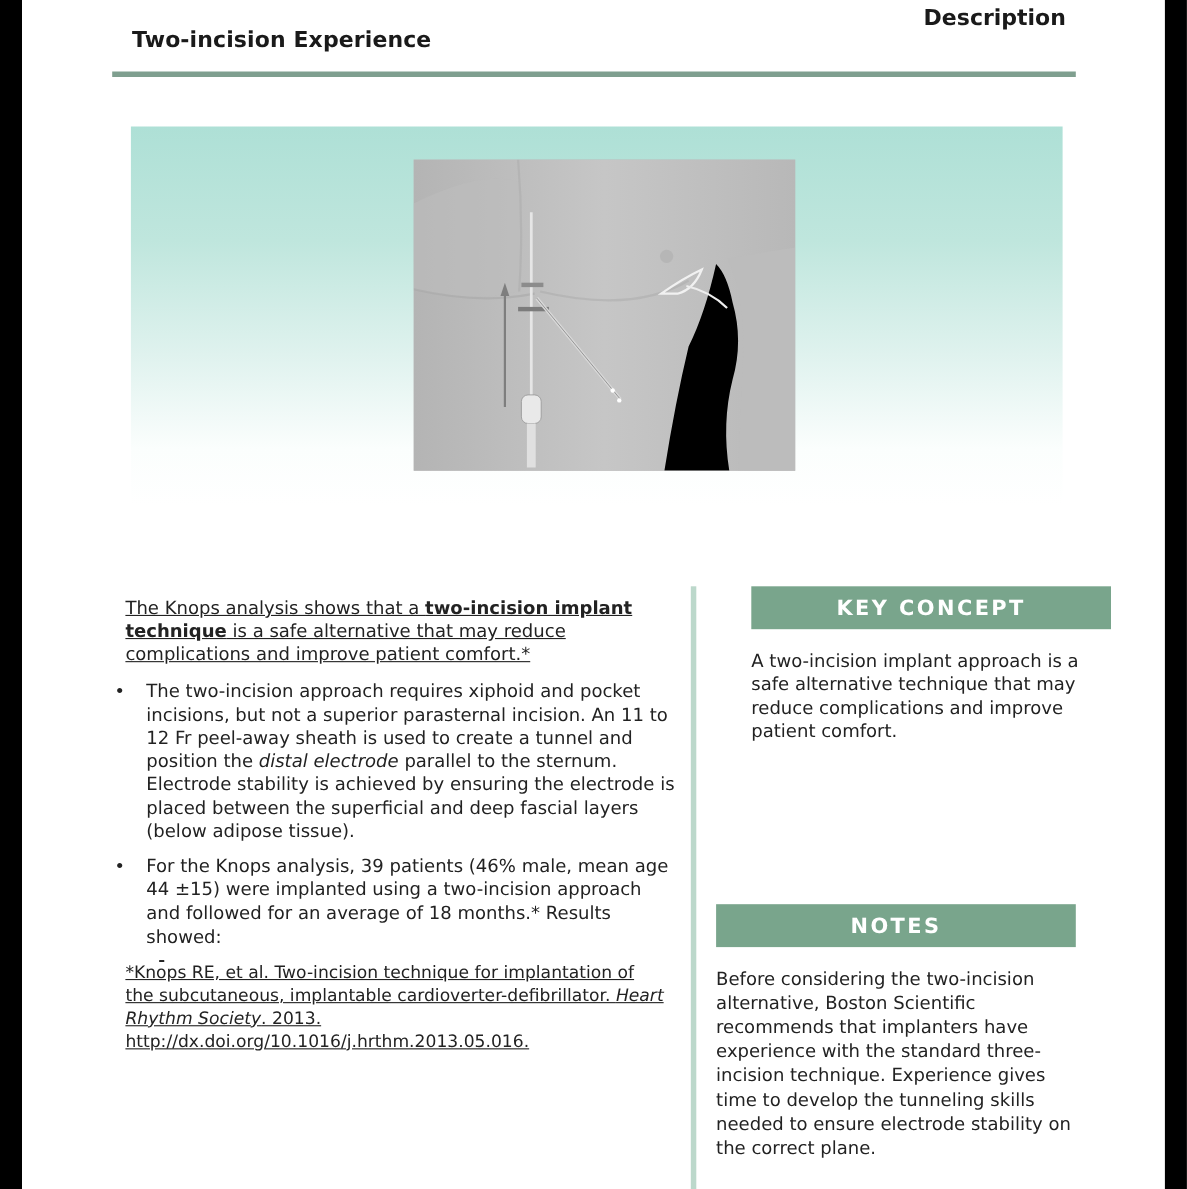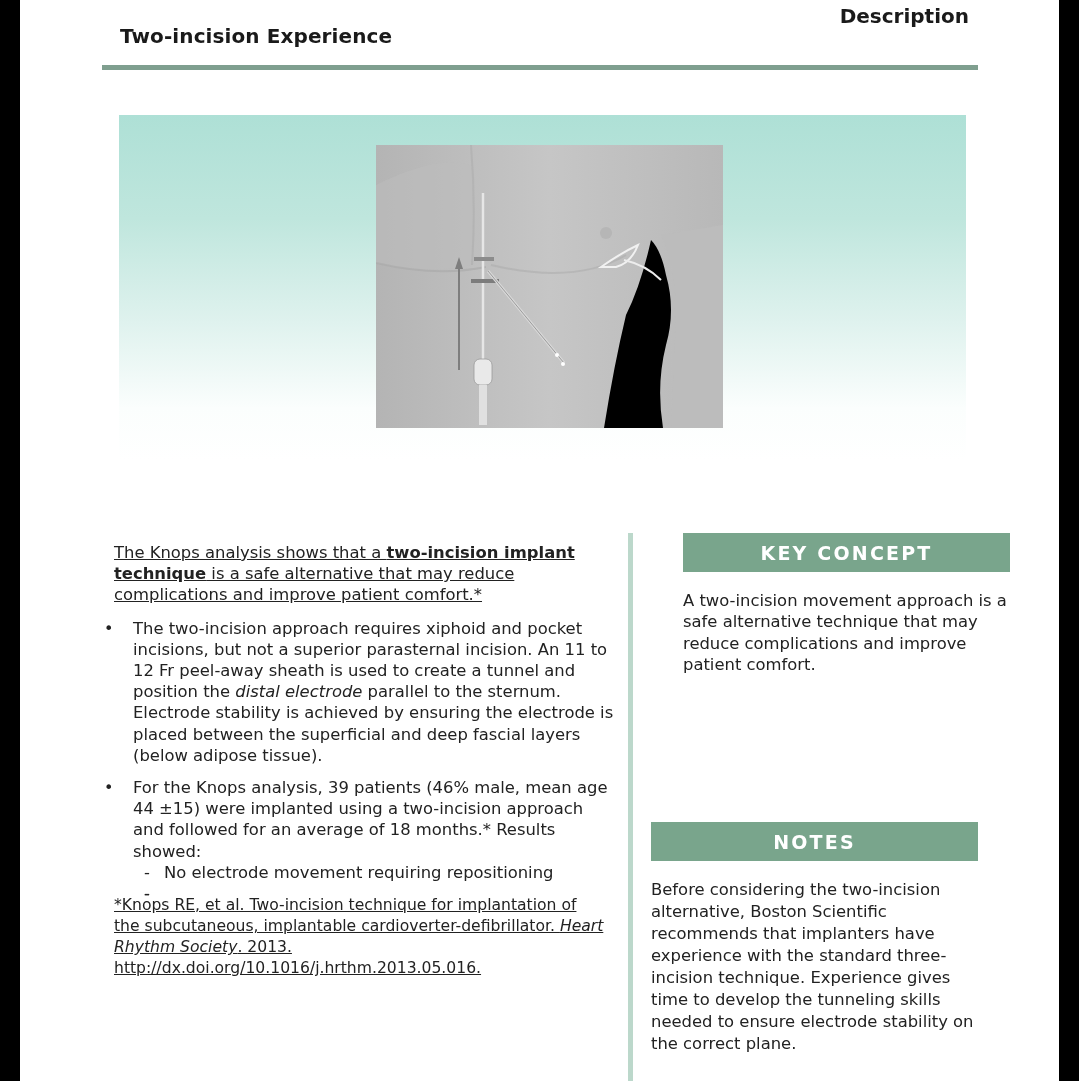--- a/index.html
+++ b/index.html
@@ -130,35 +130,35 @@
 
     <ul class="bullets">
       <li>
         <span class="dot">•</span>
         <span>The two-incision approach requires xiphoid and pocket incisions, but not a superior parasternal incision. An 11 to 12 Fr peel-away sheath is used to create a tunnel and position the </span><i>distal electrode</i><span> parallel to the sternum.  Electrode stability is achieved by ensuring the electrode is placed between the superficial and deep fascial layers (below adipose tissue).</span>
       </li>
       <li>
         <span class="dot">•</span>
         <span>For the Knops analysis, 39 patients (46% male, mean age 44 ±15) were implanted using a two-incision approach and followed for an average of 18 months.*  Results showed:</span>
         <ul class="sub-list">
-          <li><span class="dash">-</span><span>No electrode movement requiring repositioning</span></li>
+          <li><span class="dash">-</span></li>
           <li><span class="dash">-</span></li>
           <li><span class="dash">-</span></li>
         </ul>
       </li>
     </ul>
 
     <p class="footnote"><span>*Knops RE, et al.  Two-incision technique for implantation of the subcutaneous, implantable cardioverter-defibrillator. </span><i>Heart Rhythm Society</i><span>. 2013. http://dx.doi.org/10.1016/j.hrthm.2013.05.016.</span></p>
   </div>
 
   <div class="divider"></div>
 
   <div class="col-right">
     <div class="box-header">KEY CONCEPT</div>
-    <div class="box-body">A two-incision movement approach is a safe alternative technique that may reduce complications and improve patient comfort.</div>
+    <div class="box-body">A two-incision implant approach is a safe alternative technique that may reduce complications and improve patient comfort.</div>
   </div>
 
   <div class="notes-block">
     <div class="box-header">NOTES</div>
     <div class="box-body">Before considering the two-incision alternative, Boston Scientific recommends that implanters have experience with the standard three-incision technique. Experience gives time to develop the tunneling skills needed to ensure electrode stability on the correct plane.</div>
   </div>
 
 </div>
 
 </body></html>

